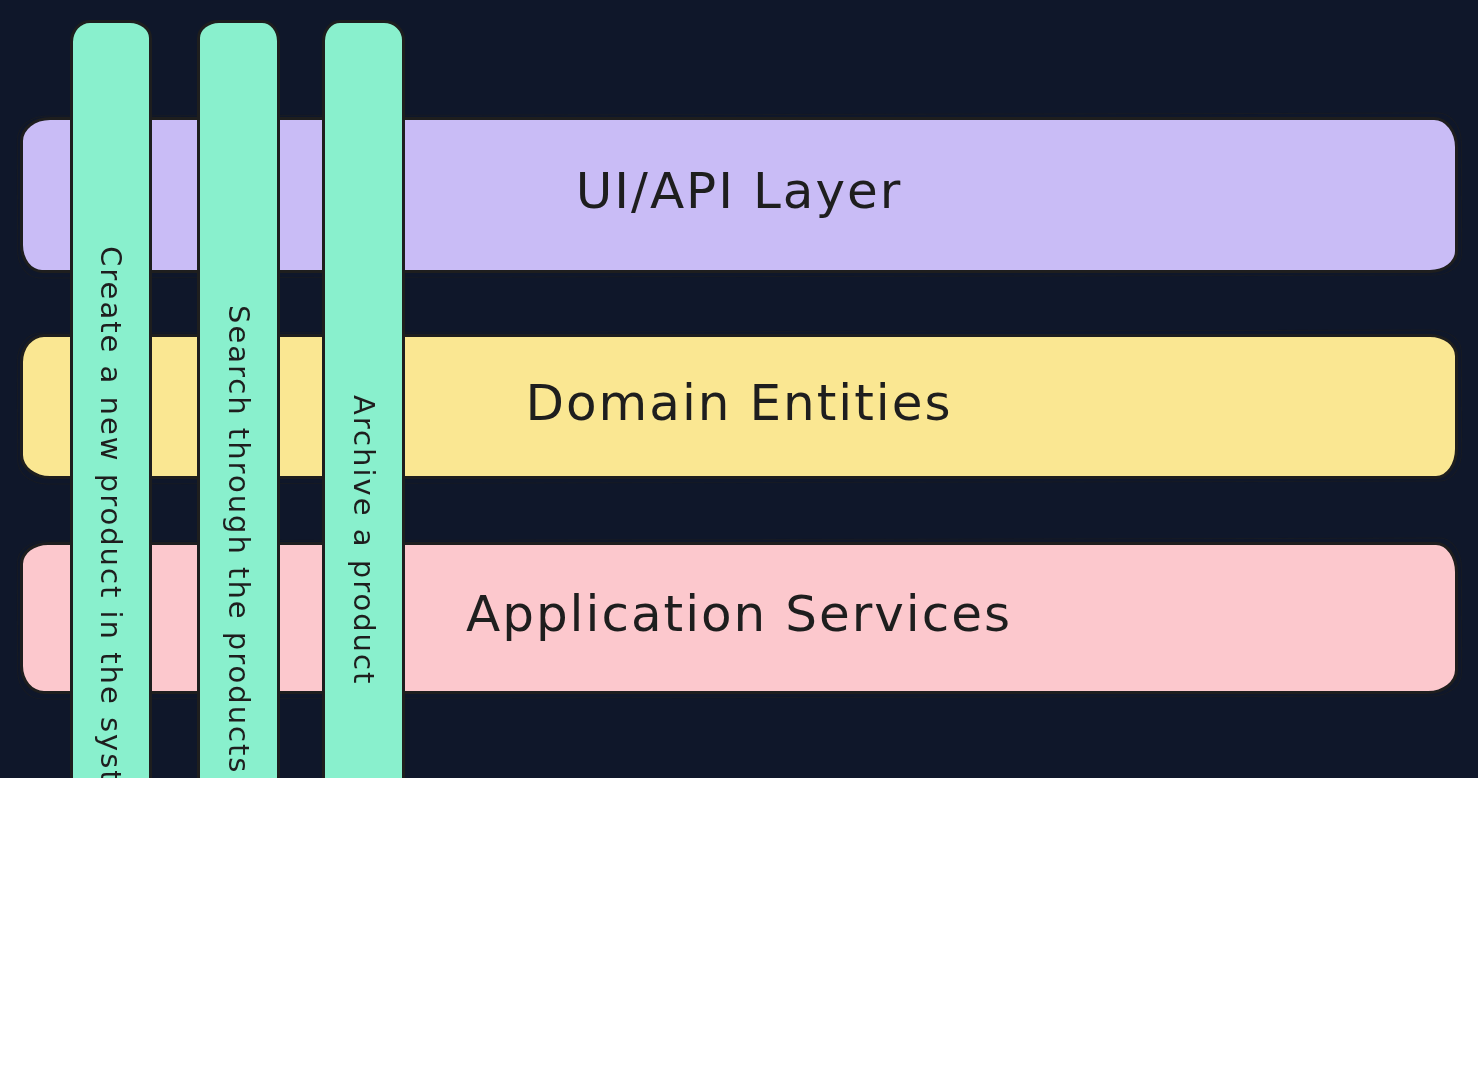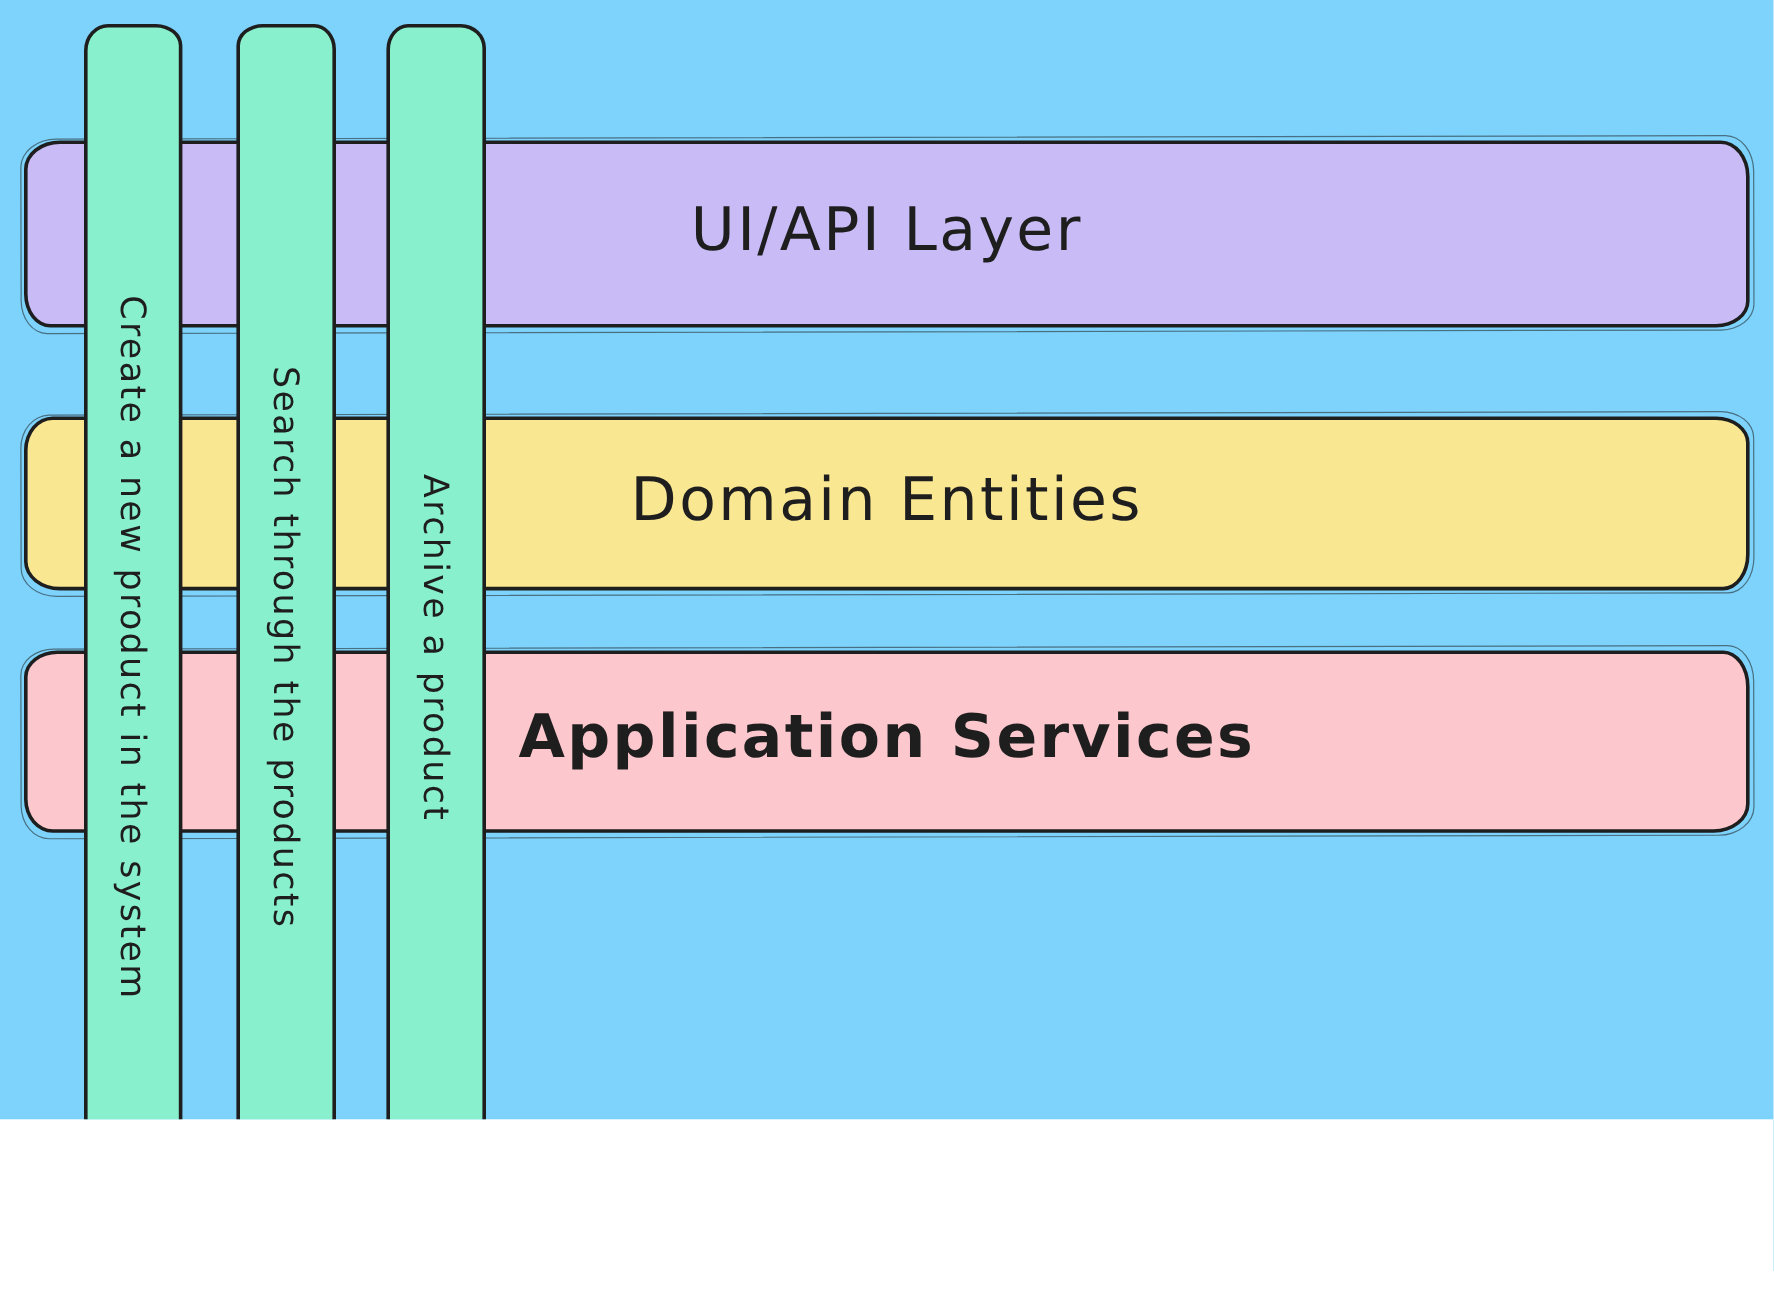--- a/index.html
+++ b/index.html
@@ -3,22 +3,22 @@
 <meta charset="utf-8">
 <style>
   html, body {
     margin: 0;
     padding: 0;
     background: #ffffff;
   }
   .canvas {
     position: relative;
     width: 1478px;
-    height: 933px;
-    background: #7dd3fc;
+    height: 778px;
+    background: #0f172a;
     overflow: hidden;
     font-family: "DejaVu Sans", "Liberation Sans", sans-serif;
   }
 
   
   .layer {
     position: absolute;
     left: 20px;
     width: 1438px;
     box-sizing: border-box;
@@ -32,21 +32,21 @@
   .layer::before {
     content: "";
     position: absolute;
     inset: -6px -7px -7px -6px;
     border: 1.6px solid rgba(30,30,30,0.55);
     border-radius: inherit;
     transform: rotate(-0.12deg);
     pointer-events: none;
   }
   #layer-0 { top: 117px; height: 156px; border-radius: 30px 24px 28px 22px / 24px 30px 22px 28px; }
-  #layer-1 { top: 347px; height: 145px; border-radius: 24px 28px 22px 30px / 28px 22px 30px 24px; }
+  #layer-1 { top: 334px; height: 145px; border-radius: 24px 28px 22px 30px / 28px 22px 30px 24px; }
   #layer-2 { top: 542px; height: 152px; border-radius: 28px 22px 30px 24px / 22px 30px 24px 28px; }
   #layer-3 { top: 774px; height: 177px; border-radius: 22px 30px 24px 28px / 30px 24px 28px 22px; }
 
   .layer-label {
     font-size: 50px;
     letter-spacing: 2px;
     color: #1e1e1e;
     white-space: nowrap;
     transform: translateY(-4px);
   }
@@ -82,21 +82,21 @@
 <div class="canvas">
 
   <div class="layer" id="layer-0" style="background-color: rgb(201, 188, 246);">
     <span class="layer-label">UI/API Layer</span>
   </div>
 
   <div class="layer" id="layer-1" style="background-color: rgb(250, 231, 146);">
     <span class="layer-label">Domain Entities</span>
   </div>
 
-  <div class="layer" id="layer-2" style="background-color: rgb(252, 200, 205); font-weight: bold;">
+  <div class="layer" id="layer-2" style="background-color: rgb(252, 200, 205);">
     <span class="layer-label">Application Services</span>
   </div>
 
 
   <div class="flow" id="flow-0" style="background-color: rgb(137, 240, 205);">
     <span class="flow-label">Create a new product in the system</span>
   </div>
 
   <div class="flow" id="flow-1" style="background-color: rgb(137, 240, 205);">
     <span class="flow-label">Search through the products</span>

